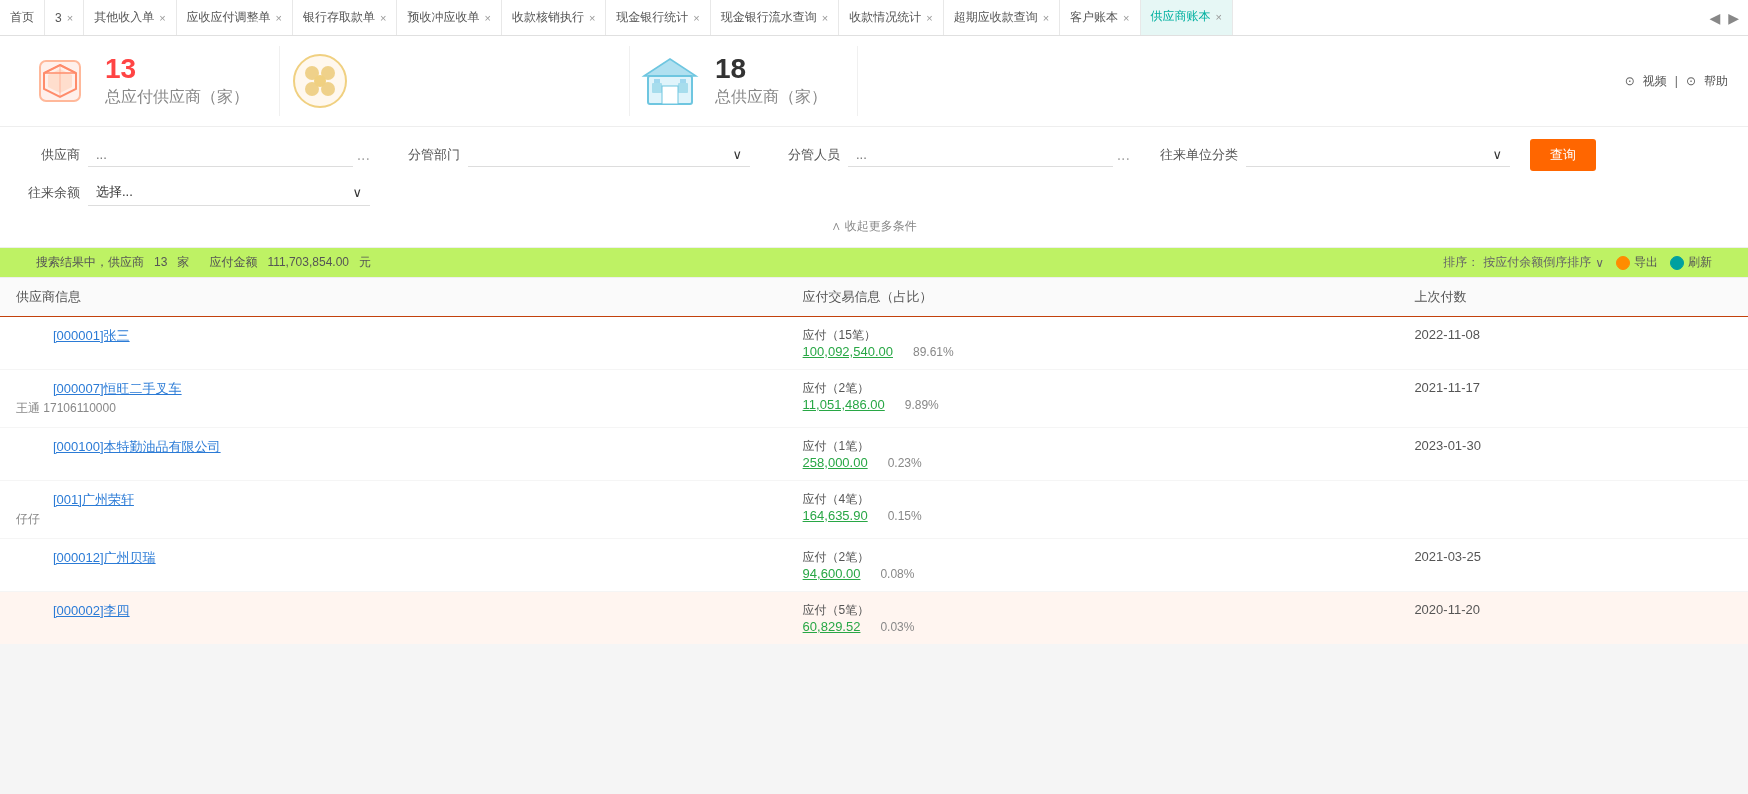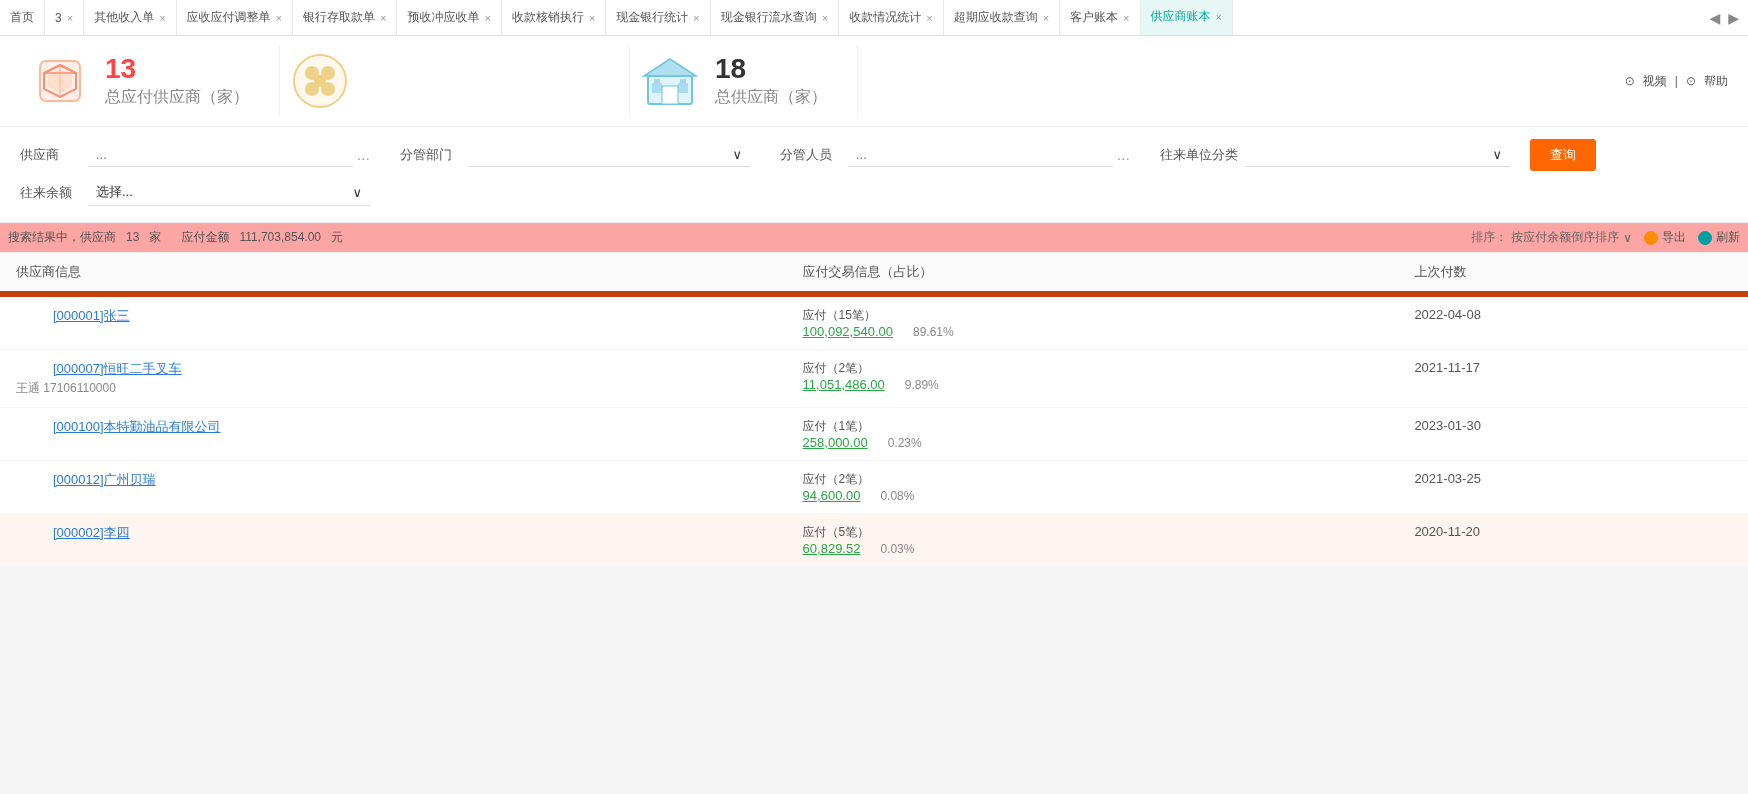--- a/index.html
+++ b/index.html
@@ -119,20 +119,21 @@
       flex: 1;
       min-width: 200px;
       max-width: 350px;
     }
     .filter-label {
       font-size: 13px;
       color: #555;
       white-space: nowrap;
       margin-right: 8px;
       min-width: 60px;
+      text-align: right;
     }
     .filter-input {
       flex: 1;
       border: none;
       border-bottom: 1px solid #ddd;
       padding: 4px 8px;
       font-size: 13px;
       outline: none;
       background: transparent;
       color: #333;
@@ -171,23 +172,23 @@
       text-align: center;
       padding: 4px;
       font-size: 12px;
       color: #888;
       cursor: pointer;
       margin-top: 2px;
     }
 
     
     .toolbar {
-      background: #fca5a5;
+      background: #bef264;
       border-bottom: 1px solid #eee;
-      padding: 6px 8px;
+      padding: 6px 36px;
       display: flex;
       align-items: center;
       font-size: 12px;
       color: #555;
     }
     .toolbar-info { flex: 1; }
     .toolbar-info span { margin-right: 10px; }
     .toolbar-actions {
       display: flex;
       align-items: flex-end;
@@ -223,21 +224,21 @@
       margin: 0;
       overflow-x: auto;
     }
     table {
       width: 100%;
       border-collapse: collapse;
       font-size: 13px;
     }
     thead tr {
       background: #fafafa;
-      border-bottom: 6px solid #c2410c;
+      border-bottom: 1px solid #c2410c;
     }
     thead th {
       padding: 10px 16px;
       text-align: left;
       font-weight: 500;
       color: #555;
       white-space: nowrap;
     }
     tbody tr {
       border-bottom: 1px solid #f5f5f5;
@@ -393,20 +394,21 @@
   <div class="filter-row">
 
     <div class="filter-item">
       <span class="filter-label">往来余额</span>
       <div class="filter-select">
         <span>选择...</span>
         <span>∨</span>
       </div>
     </div>
   </div>
+  <div class="collapse-bar">∧ 收起更多条件</div>
 </div>
 
 <div class="toolbar">
   <div class="toolbar-info">
     <span>搜索结果中，供应商</span><span>13</span><span>家</span>&nbsp;&nbsp;
     <span>应付金额</span><span>111,703,854.00</span><span>元</span>
   </div>
   <div class="toolbar-actions">
     <div class="toolbar-sort">
       <span>排序：</span>
@@ -433,37 +435,45 @@
         <th style="width:20%;">上次付数</th>
       </tr>
     </thead>
     <tbody id="table-body">
     <tr>
           <td><span class="supplier-link">[000001]张三</span></td>
           <td>
             <div><span class="tx-label">应付</span><span class="tx-count">（15笔）</span></div>
             <div><span class="amount-green">100,092,540.00</span><span class="percent">89.61%</span></div>
           </td>
-          <td><span class="date-text">2022-04-08</span></td>
+          <td><span class="date-text">2022-11-08</span></td>
         </tr>
         <tr>
           <td><span class="supplier-link">[000007]恒旺二手叉车</span><div class="supplier-sub">王通  17106110000</div></td>
           <td>
             <div><span class="tx-label">应付</span><span class="tx-count">（2笔）</span></div>
             <div><span class="amount-green">11,051,486.00</span><span class="percent">9.89%</span></div>
           </td>
           <td><span class="date-text">2021-11-17</span></td>
         </tr>
         <tr>
           <td><span class="supplier-link">[000100]本特勤油品有限公司</span></td>
           <td>
             <div><span class="tx-label">应付</span><span class="tx-count">（1笔）</span></div>
             <div><span class="amount-green">258,000.00</span><span class="percent">0.23%</span></div>
           </td>
           <td><span class="date-text">2023-01-30</span></td>
+        </tr>
+        <tr>
+          <td><span class="supplier-link">[001]广州荣轩</span><div class="supplier-sub">仔仔</div></td>
+          <td>
+            <div><span class="tx-label">应付</span><span class="tx-count">（4笔）</span></div>
+            <div><span class="amount-green">164,635.90</span><span class="percent">0.15%</span></div>
+          </td>
+          <td><span class="date-text"></span></td>
         </tr>
         <tr>
           <td><span class="supplier-link">[000012]广州贝瑞</span></td>
           <td>
             <div><span class="tx-label">应付</span><span class="tx-count">（2笔）</span></div>
             <div><span class="amount-green">94,600.00</span><span class="percent">0.08%</span></div>
           </td>
           <td><span class="date-text">2021-03-25</span></td>
         </tr>
         <tr class="highlight">

